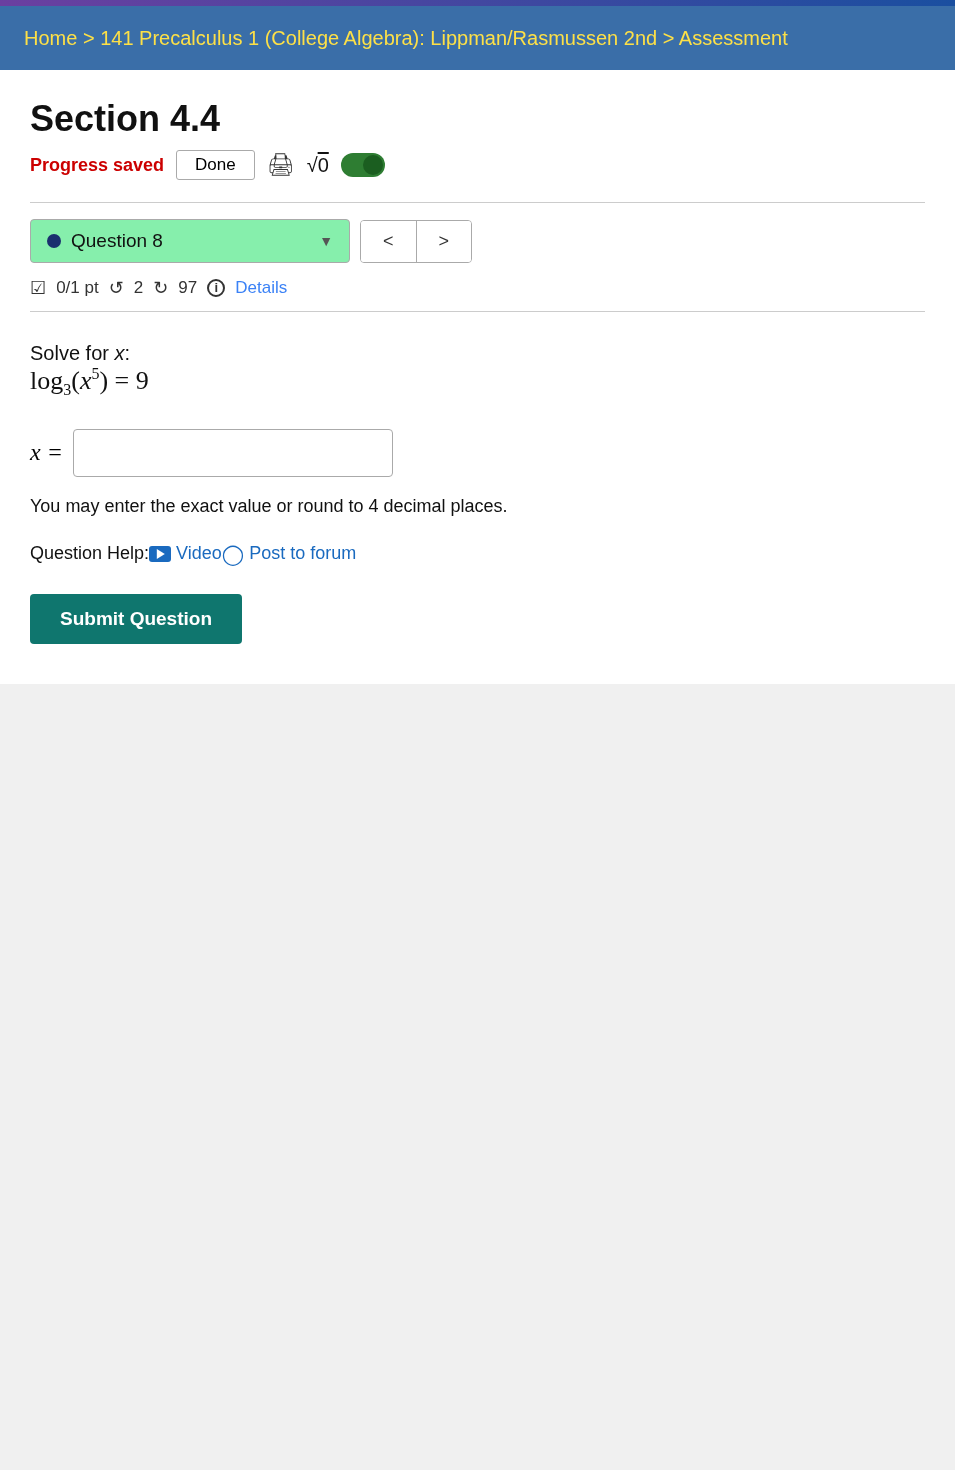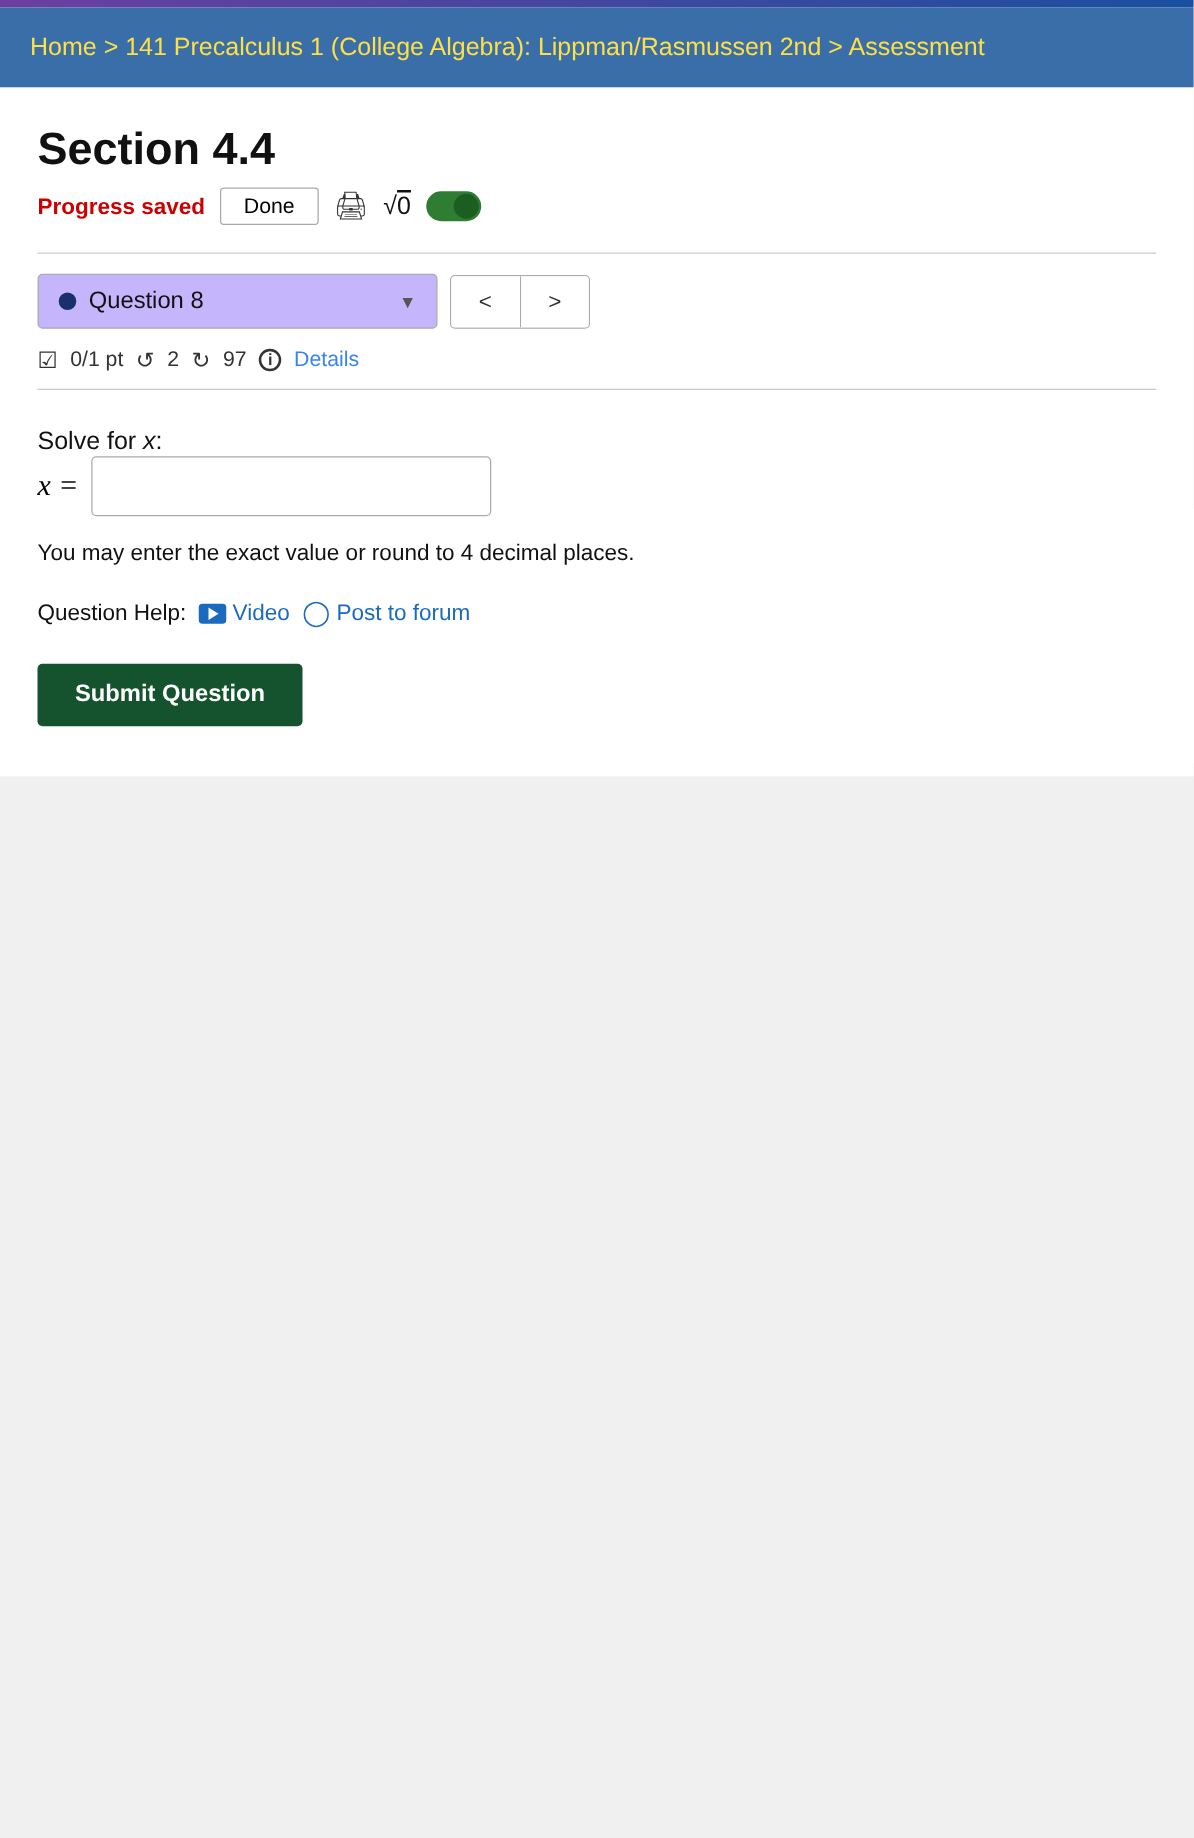--- a/index.html
+++ b/index.html
@@ -123,21 +123,21 @@
       margin-bottom: 14px;
     }
     .question-dropdown {
       display: flex;
       align-items: center;
       border: 1px solid #aaa;
       border-radius: 4px;
       padding: 10px 16px;
       font-size: 19px;
       cursor: pointer;
-      background: #c4b5fd;
+      background: #86efac;
       min-width: 320px;
       justify-content: space-between;
     }
     .q-dot {
       display: inline-block;
       width: 14px;
       height: 14px;
       background: #1a2f6e;
       border-radius: 50%;
       margin-right: 10px;
@@ -239,21 +239,20 @@
       margin-bottom: 22px;
       line-height: 1.5;
     }
 
     
     .question-help {
       font-size: 18px;
       color: #111;
       display: flex;
       align-items: center;
-      gap: 10px;
       margin-bottom: 28px;
       flex-wrap: wrap;
     }
     .help-label {
       font-weight: normal;
     }
     .video-link {
       color: #1a6abf;
       text-decoration: none;
       display: flex;
@@ -287,21 +286,21 @@
       gap: 5px;
       font-size: 18px;
     }
     .forum-icon {
       font-size: 20px;
       color: #1a6abf;
     }
 
     
     .submit-btn {
-      background: #14532d;
+      background: #0f766e;
       color: white;
       border: none;
       border-radius: 4px;
       padding: 14px 30px;
       font-size: 19px;
       font-weight: bold;
       cursor: pointer;
     }
   </style>
 </head>
@@ -356,20 +355,23 @@
   </div>
 
   <div class="problem-area">
 
     
     <div class="solve-text">
       Solve for <em>x</em>:
     </div>
 
     
+    <div class="equation">
+      log<sub style="font-size:16px;">3</sub>(<em>x</em><sup style="font-size:16px;">5</sup>) = 9
+    </div>
 
     
     <div class="answer-row">
       <span class="x-label">x =</span>
       <input class="answer-input" type="text" placeholder="" style="">
     </div>
 
     
     <div class="hint-text">You may enter the exact value or round to 4 decimal places.</div>
 

